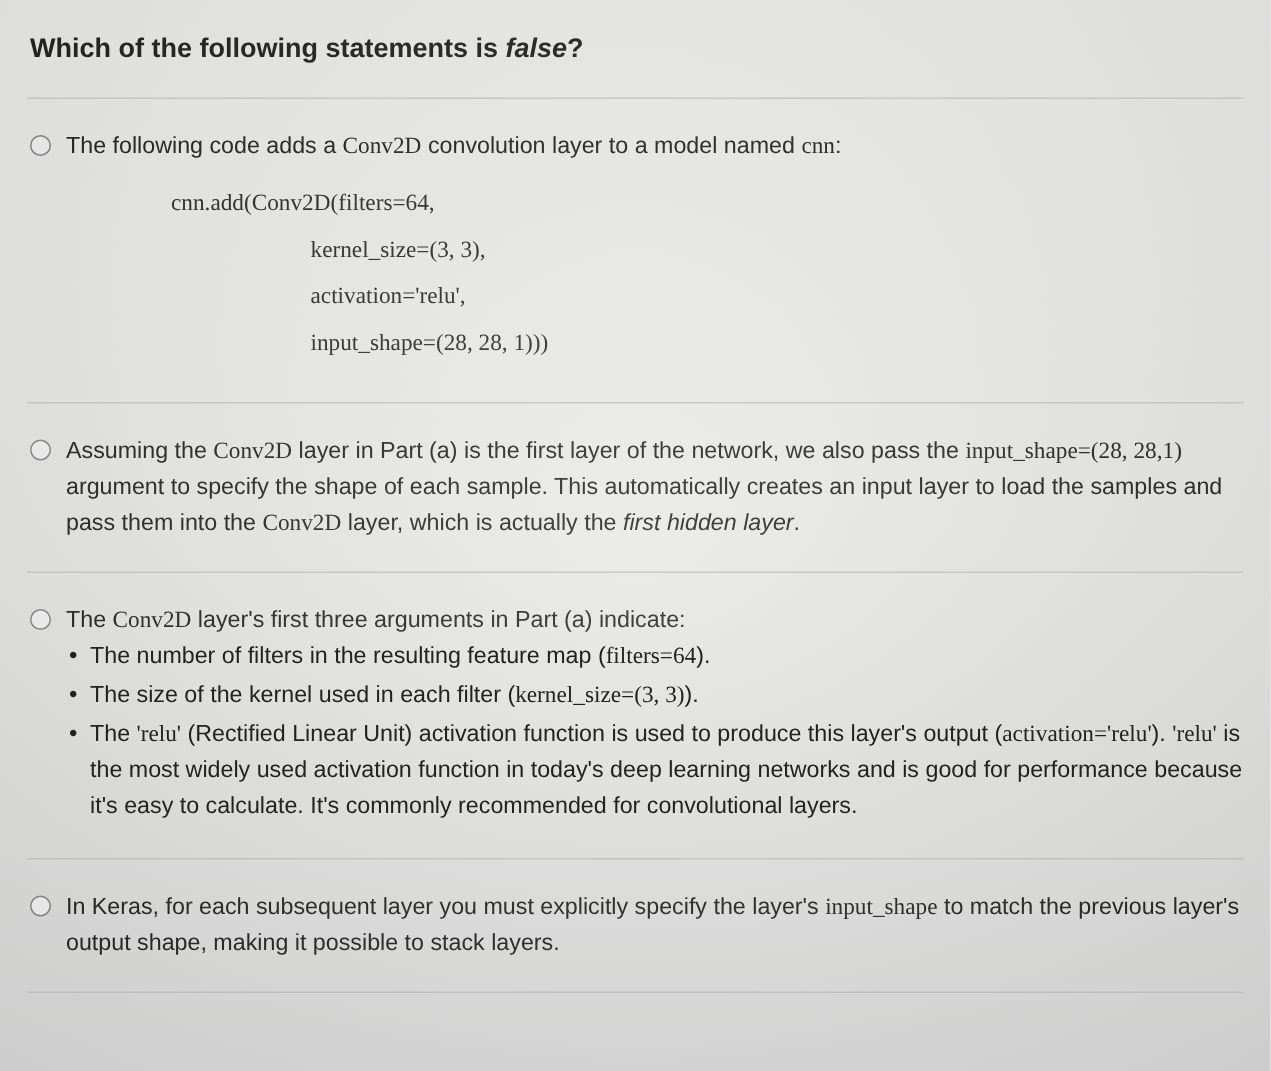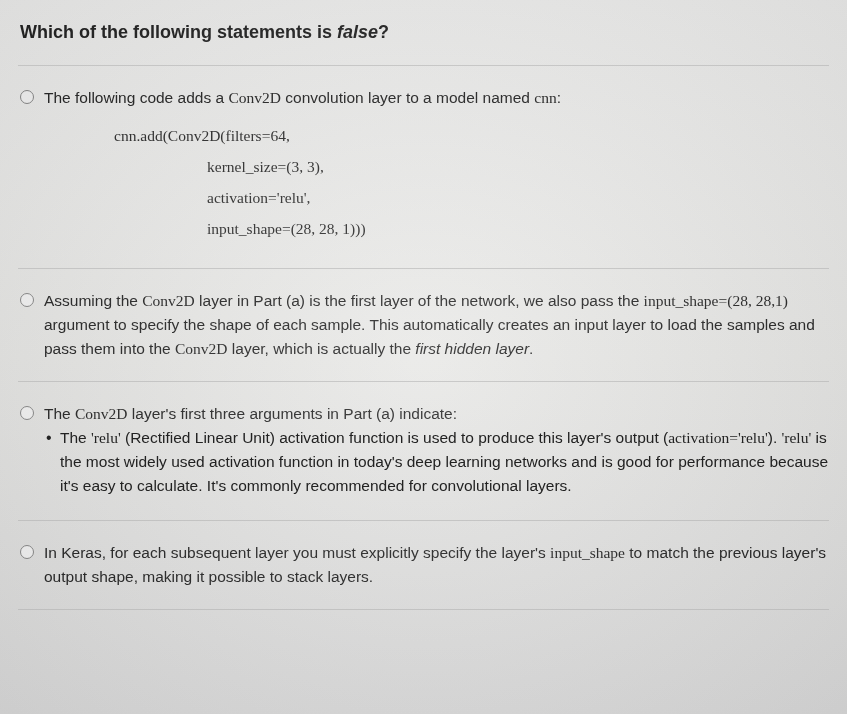--- a/index.html
+++ b/index.html
@@ -133,20 +133,26 @@
   <hr class="divider">
 
   <div class="option">
     <div class="radio"></div>
     <div class="option-body">
       <div>
         <span>The </span><span class="codeish">Conv2D</span><span> layer's first three arguments in Part (a) indicate:</span>
       </div>
       <ul class="bullets">
         <li>
+          <span>The number of filters in the resulting feature map (</span><span class="codeish">filters=64</span><span>).</span>
+        </li>
+        <li>
+          <span>The size of the kernel used in each filter (</span><span class="codeish">kernel_size=(3, 3)</span><span>).</span>
+        </li>
+        <li>
           <span>The </span><span class="codeish">'relu'</span><span> (Rectified Linear Unit) activation function is used to produce this layer's output (</span><span class="codeish">activation='relu'</span><span>). </span><span class="codeish">'relu'</span><span> is the most widely used activation function in today's deep learning networks and is good for performance because it's easy to calculate. It's commonly recommended for convolutional layers.</span>
         </li>
       </ul>
     </div>
   </div>
 
   <hr class="divider">
 
   <div class="option">
     <div class="radio"></div>

